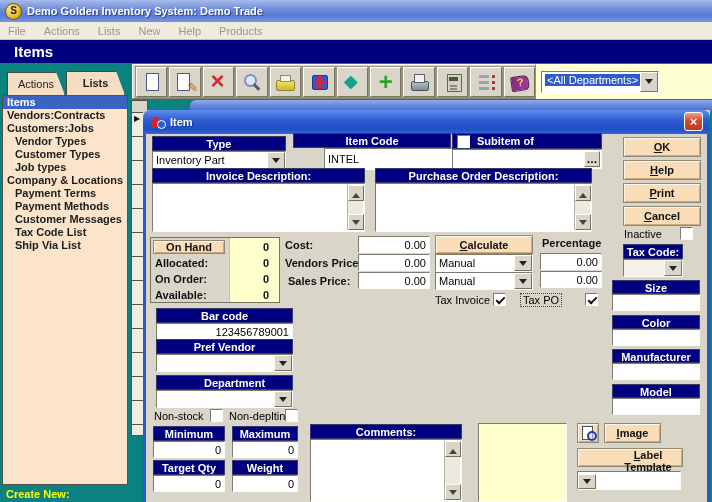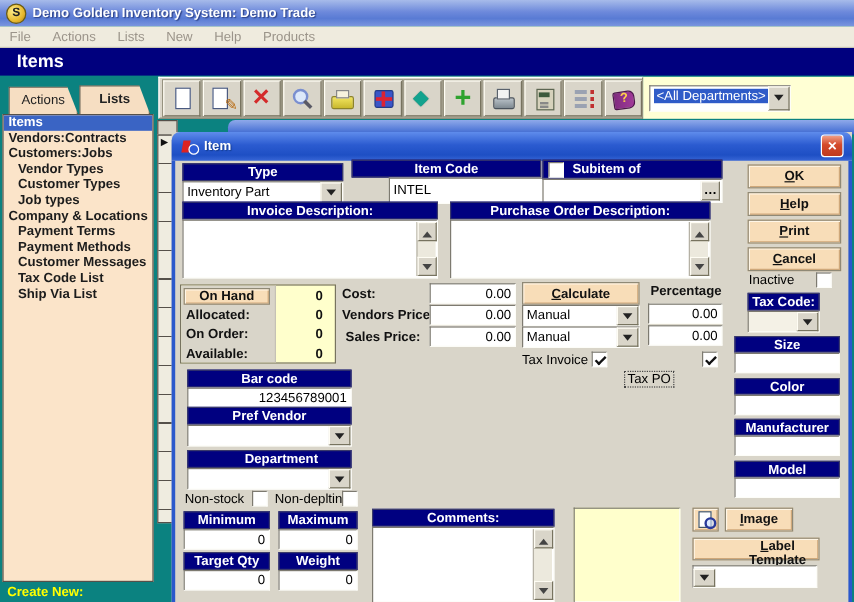--- a/index.html
+++ b/index.html
@@ -82,21 +82,21 @@
   .txtarea{background:#fff;border:1px solid;border-color:#7d7a70 #fdfdf8 #fdfdf8 #7d7a70;}
   .vscroll{position:absolute;right:1px;top:1px;bottom:1px;width:15px;background:#ECE9DD;border-left:1px solid #b5b1a5;}
   .sbtn{position:absolute;left:0;width:14px;height:14px;background:#D9D5C9;border:1px solid;border-color:#fffdf4 #77735f #77735f #fffdf4;}
   .sbtn.up{top:0;}
   .sbtn.dn{bottom:0;}
   .sbtn::before{content:"";position:absolute;left:3px;border:4px solid transparent;}
   .sbtn.up::before{top:3px;border-bottom:5px solid #444;}
   .sbtn.dn::before{top:5px;border-top:5px solid #444;}
   .qpanel{left:7px;top:127px;width:130px;height:66px;background:#FFFFCC;border:1px solid #77735f;}
   .qlabelcol{position:absolute;left:0;top:0;width:78px;height:100%;background:#D9D5C9;border-right:1px solid #c5c1b5;}
-  .dotted{outline:1px dotted #444;margin-top:16px;}
+  .dotted{outline:1px dotted #444;}
   .mini-ic{width:16px;height:16px;}
   .mini-ic::before{left:2px;top:1px;width:9px;height:12px;background:#fff;border:1px solid #456;}
   .mini-ic::after{left:7px;top:6px;width:6px;height:6px;border:2px solid #2a3a9a;border-radius:50%;background:rgba(200,220,255,.6);}
   .ybox{background:#FFFFCC;border:1px solid;border-color:#7d7a70 #fdfdf8 #fdfdf8 #7d7a70;}
   u{text-decoration:underline;}
 </style>
 </head>
 <body>
 
 <div class="screen">

